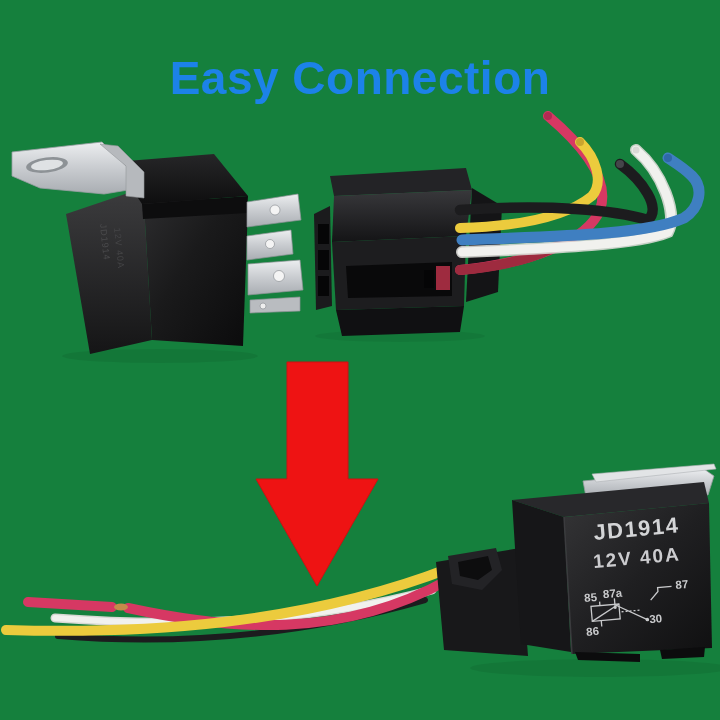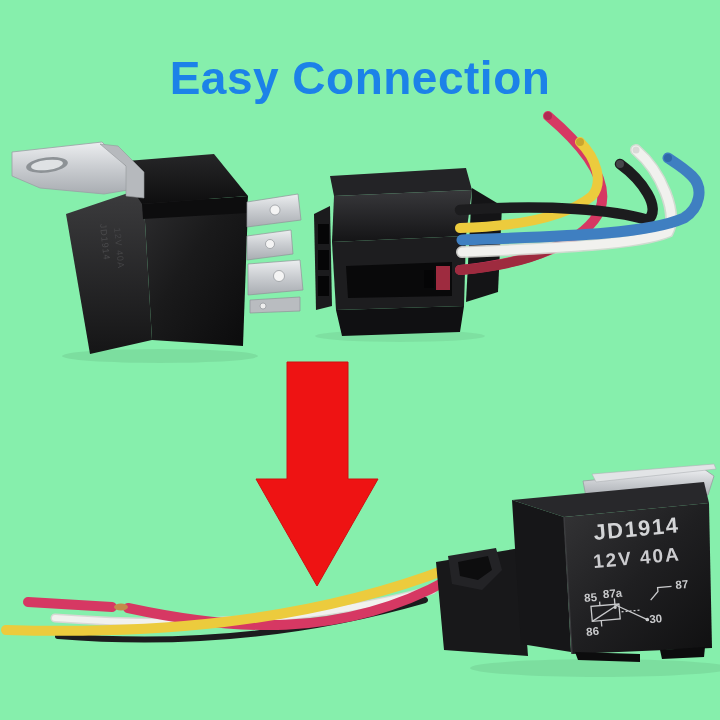--- a/index.html
+++ b/index.html
@@ -1,16 +1,16 @@
 <!DOCTYPE html>
 <html><head>
 <meta charset="utf-8">
 <style>
   html,body{margin:0;padding:0;background:#ffffff;}
-  .stage{position:relative;width:720px;height:720px;background:#86efac;overflow:hidden;
+  .stage{position:relative;width:720px;height:720px;background:#15803d;overflow:hidden;
          font-family:"Liberation Sans", sans-serif;}
   .stage svg{position:absolute;left:0;top:0;}
   text{font-family:"Liberation Sans", sans-serif;}
   .title-text{font-weight:bold;font-size:46px;letter-spacing:0.5px;}
   .relay-model{font-weight:bold;font-size:22px;letter-spacing:1.5px;}
   .relay-rating{font-weight:bold;font-size:19px;letter-spacing:2px;}
   .pin-label{font-weight:bold;font-size:11.5px;letter-spacing:0px;}
   .side-label{font-size:9px;letter-spacing:1px;}
 </style>
 </head>

